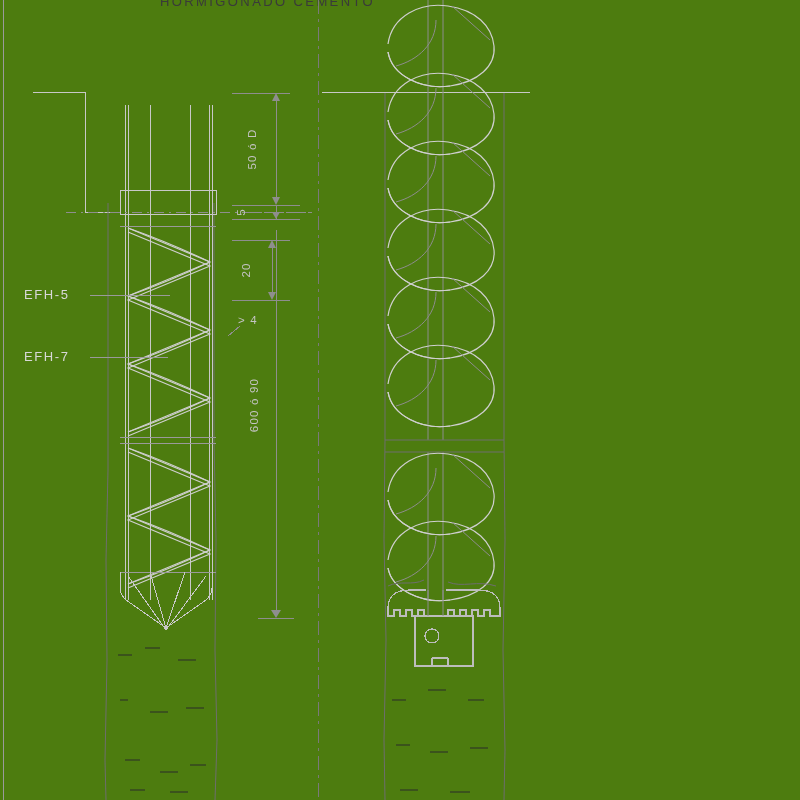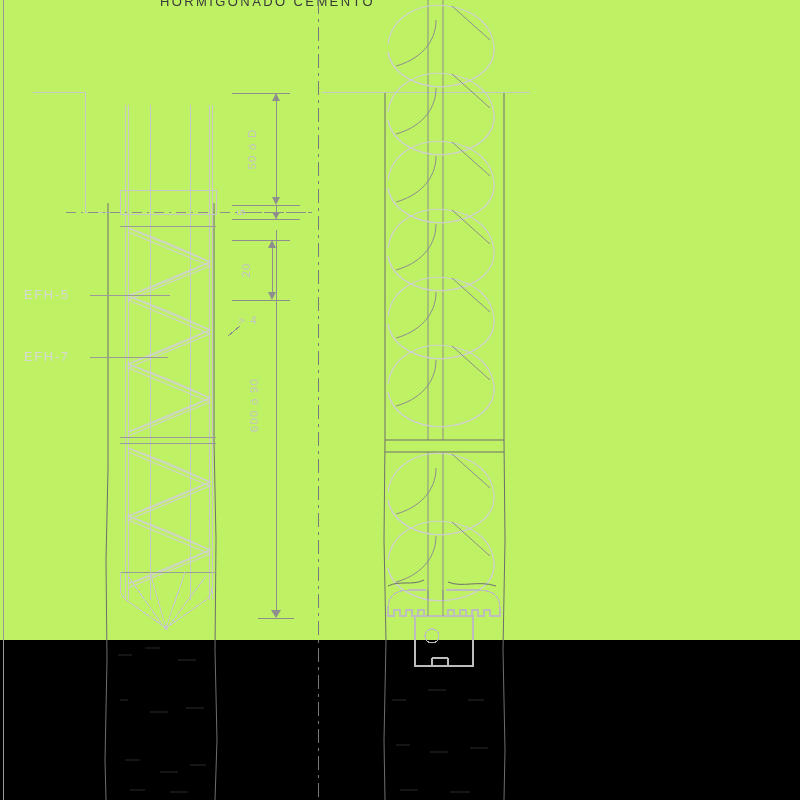--- a/index.html
+++ b/index.html
@@ -10,22 +10,22 @@
   }
   body {
     width: 800px;
     height: 800px;
     overflow: hidden;
     font-family: "Liberation Sans", sans-serif;
   }
   #cad-root {
     position: relative;
     width: 800px;
-    height: 640px;
-    background: #bef264;
+    height: 800px;
+    background: #4d7c0f;
   }
   svg#cad-canvas {
     position: absolute;
     top: 0;
     left: 0;
     width: 800px;
     height: 800px;
     display: block;
   }
   .ln        { stroke: #c8c8c8; stroke-width: 1; fill: none; shape-rendering: crispEdges; }

